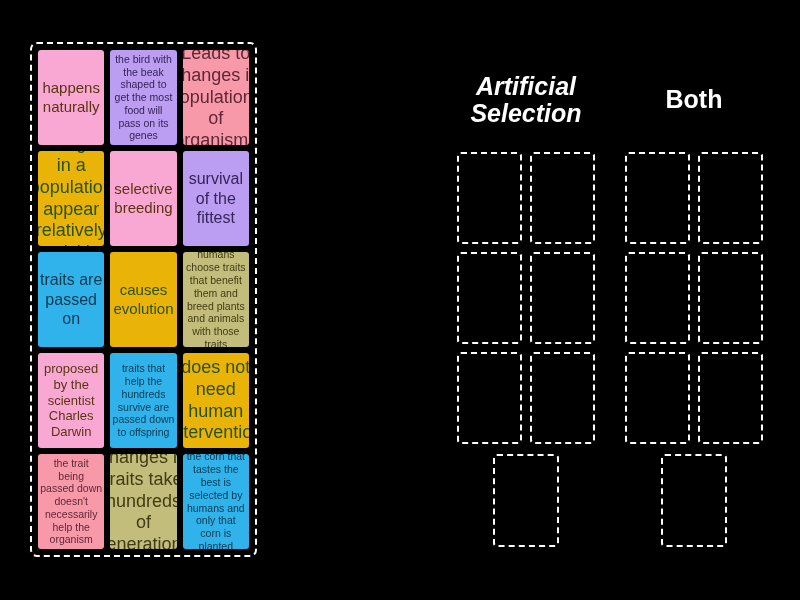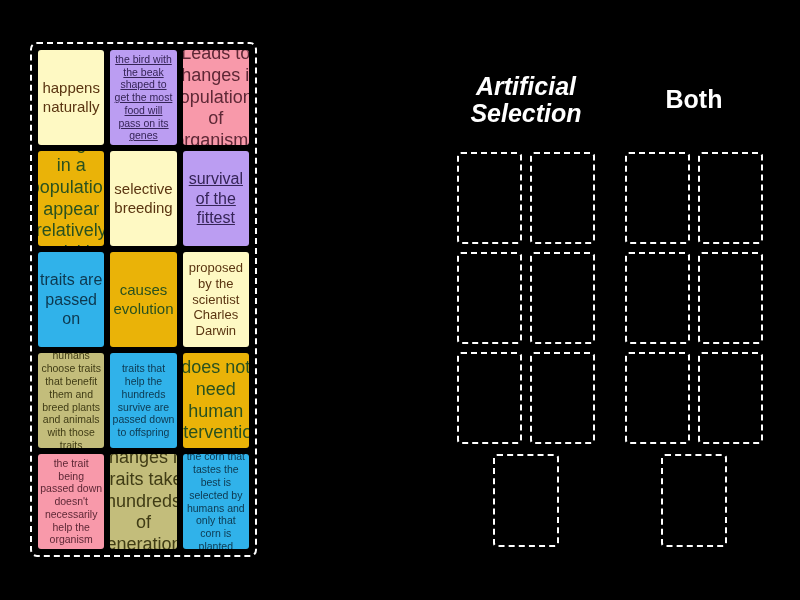--- a/index.html
+++ b/index.html
@@ -30,22 +30,22 @@
     border-radius: 3px;
     display: flex;
     align-items: center;
     justify-content: center;
     text-align: center;
     padding: 2px;
     line-height: 1.22;
     cursor: grab;
     overflow: hidden;
   }
-  .card[data-color="orange"] { background: #fef9c3; color: #5a3511; }
-  .card[data-color="purple"] { background: #bb9df2; color: #352457; text-decoration: underline; }
+  .card[data-color="orange"] { background: #f9a8d4; color: #5a3511; }
+  .card[data-color="purple"] { background: #bb9df2; color: #352457; }
   .card[data-color="pink"]   { background: #f899aa; color: #5e2836; }
   .card[data-color="green"]  { background: #eab308; color: #29511f; }
   .card[data-color="blue"]   { background: #30b2ea; color: #0d384f; }
   .card[data-color="olive"]  { background: #c3bd7b; color: #403c15; }
 
   .sz-xs  { font-size: 10.5px; }
   .sz-s   { font-size: 18px; }
   .sz-m   { font-size: 13px; }
   .sz-l   { font-size: 15px; }
   .sz-xl  { font-size: 16px; }
@@ -97,22 +97,22 @@
 
   <div id="tray">
     <div class="card sz-l" data-color="orange">happens naturally</div>
     <div class="card sz-xs" data-color="purple">the bird with the beak shaped to get the most food will pass on its genes</div>
     <div class="card sz-s" data-color="pink">Leads to changes in populations of organisms</div>
     <div class="card sz-s" data-color="green">changes in a population appear relatively quickly</div>
     <div class="card sz-l" data-color="orange">selective breeding</div>
     <div class="card sz-xl" data-color="purple">survival of the fittest</div>
     <div class="card sz-xxl" data-color="blue">traits are passed on</div>
     <div class="card sz-l" data-color="green">causes evolution</div>
+    <div class="card sz-xs" data-color="olive">humans choose traits that benefit them and breed plants and animals with those traits</div>
     <div class="card sz-m" data-color="orange">proposed by the scientist Charles Darwin</div>
-    <div class="card sz-xs" data-color="olive">humans choose traits that benefit them and breed plants and animals with those traits</div>
     <div class="card sz-xs" data-color="blue">traits that help the hundreds survive are passed down to offspring</div>
     <div class="card sz-s" data-color="green">does not need human intervention</div>
     <div class="card sz-xs" data-color="pink">the trait being passed down doesn't necessarily help the organism</div>
     <div class="card sz-s" data-color="olive">changes in traits take hundreds of generations</div>
     <div class="card sz-xs" data-color="blue">the corn that tastes the best is selected by humans and only that corn is planted</div>
   </div>
 
 
   <div class="group" id="group-artificial">
     <div class="group-header">Artificial Selection</div>

